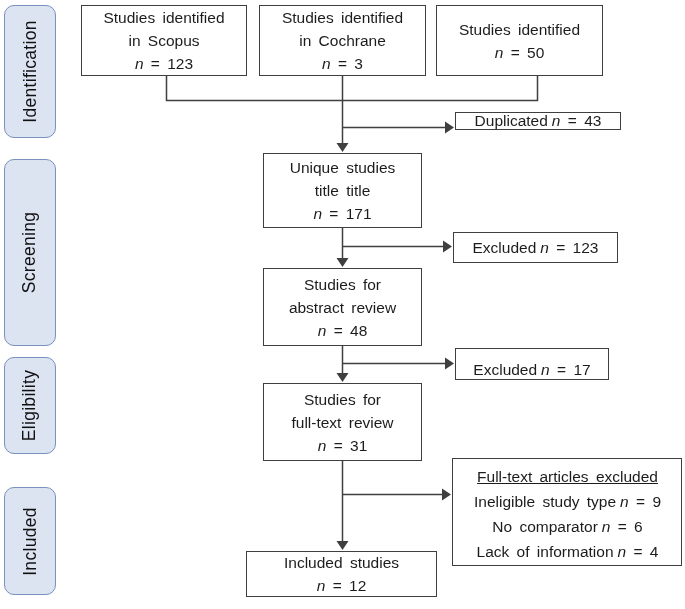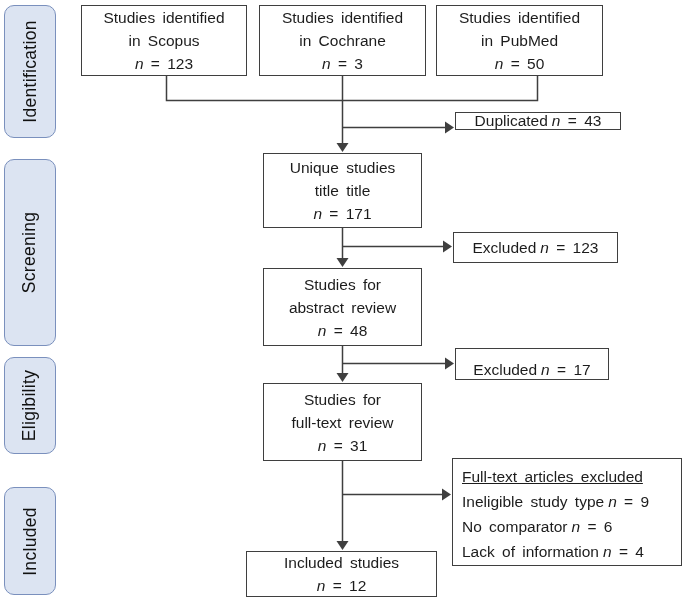--- a/index.html
+++ b/index.html
@@ -29,21 +29,21 @@
     align-items: center;
     justify-content: center;
     text-align: center;
     font-size: 15.5px;
     line-height: 23px;
     word-spacing: 3px;
     white-space: nowrap;
   }
   .box.small { line-height: 18px; }
   .box.left-align {
-    align-items: flex-start;
+    align-items: center;
     justify-content: flex-start;
     text-align: left;
     padding: 5px 8px 0 9px;
     line-height: 25px;
   }
   .stage {
     position: absolute;
     z-index: 2;
     background: #dce4f2;
     border: 1.5px solid #7a90bd;
@@ -119,21 +119,20 @@
     <div>in Scopus</div>
     <div><span class="nit nogap">n</span><span> = 123</span></div>
   </div>
   <div class="box" style="left:259px; top:5px; width:167px; height:71px;">
     <div>Studies identified</div>
     <div>in Cochrane</div>
     <div><span class="nit nogap">n</span><span> = 3</span></div>
   </div>
   <div class="box" style="left:436px; top:5px; width:167px; height:71px;">
     <div>Studies identified</div>
-    <div>in PubMed</div>
     <div><span class="nit nogap">n</span><span> = 50</span></div>
   </div>
 
   <div class="box small" style="left:455px; top:112px; width:166px; height:18px;">
     <div><span>Duplicated</span><span class="nit">n</span><span> = 43</span></div>
   </div>
 
   <div class="box" style="left:263px; top:153px; width:159px; height:75px;">
     <div>Unique studies</div>
     <div>title title</div>

